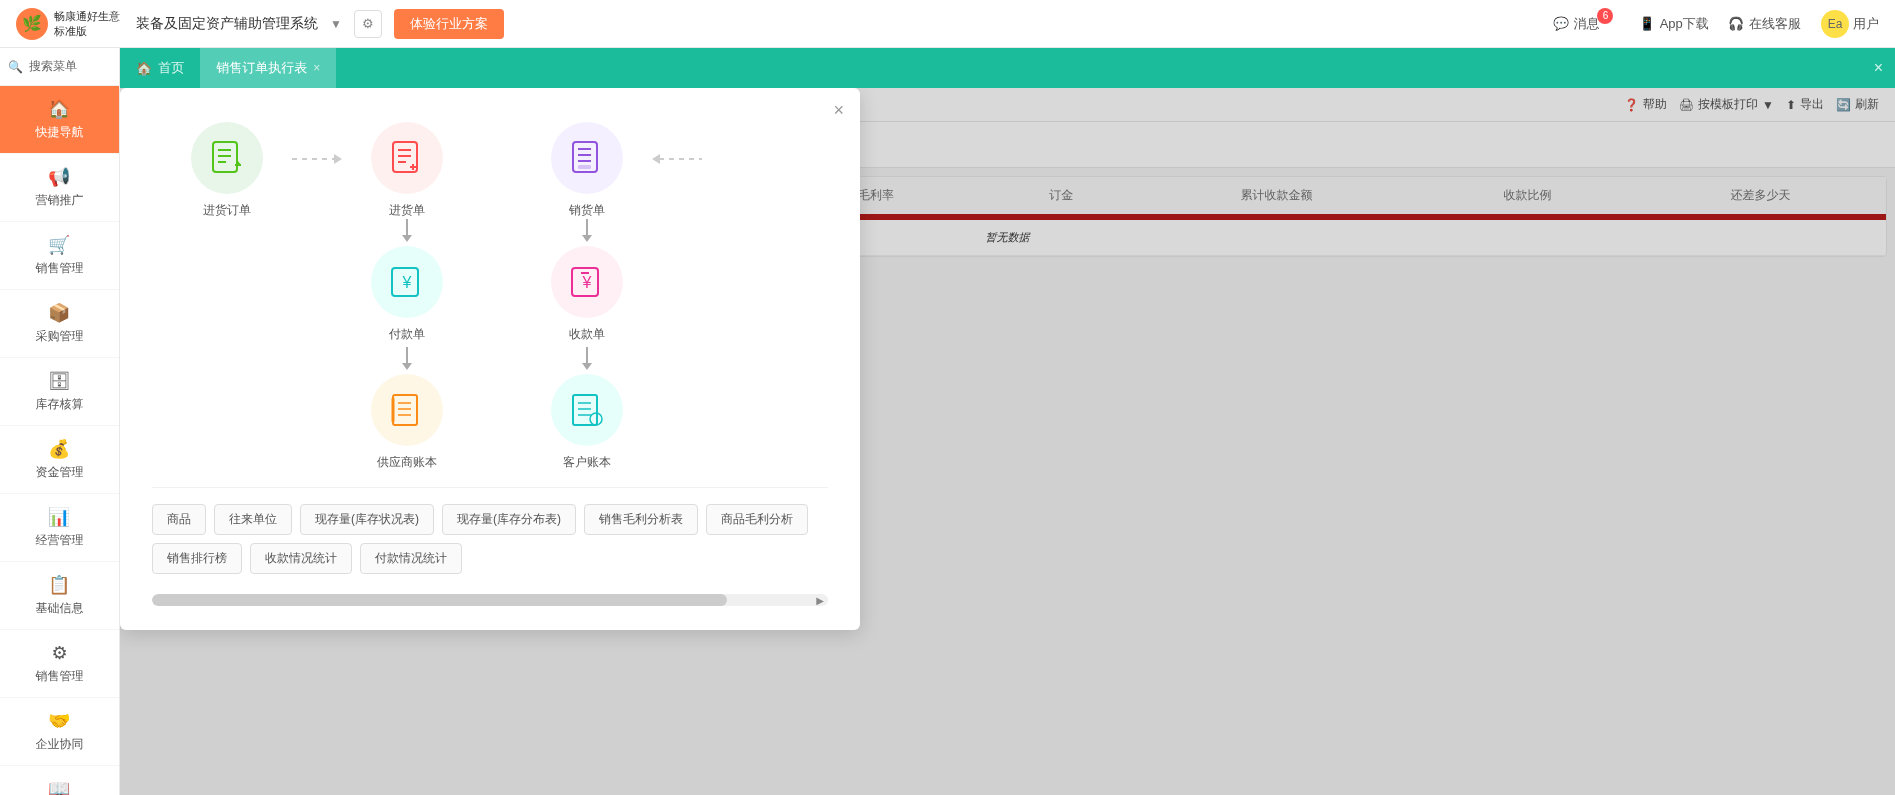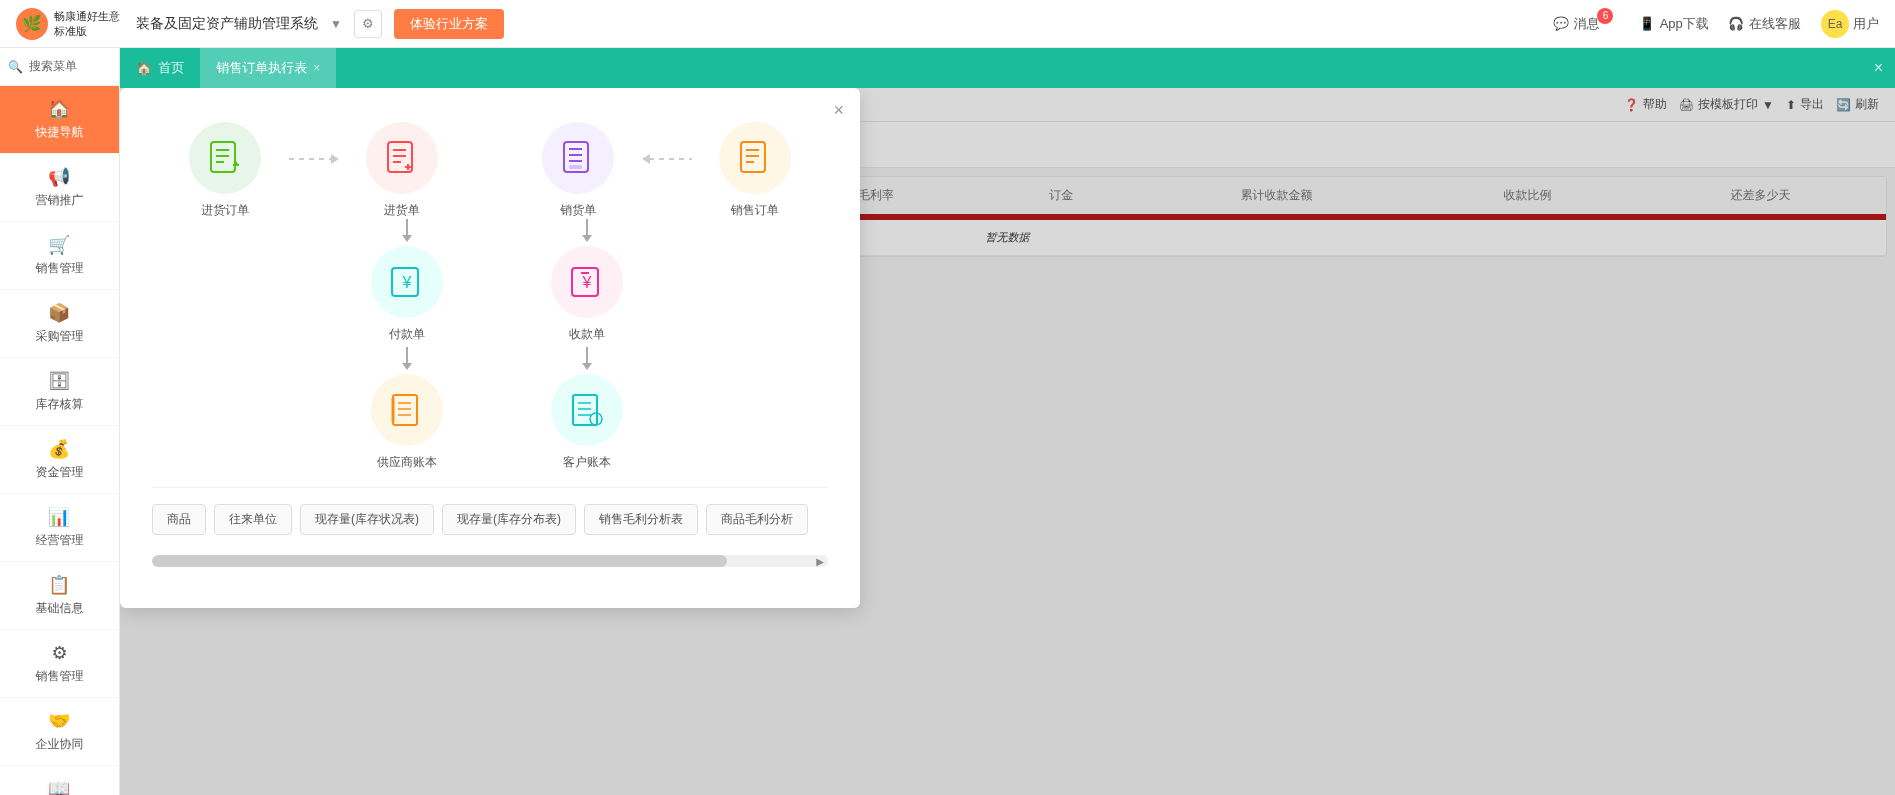--- a/index.html
+++ b/index.html
@@ -614,31 +614,20 @@
                     </svg>
                 </div>
                 <div class="flow-label">销货单</div>
               </div>
 
               <div style="display:flex;align-items:center;margin-bottom:24px;width:50px;flex-shrink:0;">
                 <div style="width:0;height:0;border-top:5px solid transparent;border-bottom:5px solid transparent;border-right:8px solid #ccc;margin-right:-1px;"></div>
                 <div style="width:50px;height:2px;background:repeating-linear-gradient(90deg,#ccc 0,#ccc 5px,transparent 5px,transparent 10px);"></div>
               </div>
 
-              <div class="flow-node-col">
-                <div class="flow-node node-orange" style="background:#fff7e6;">
-                  <svg width="38" height="38" viewBox="0 0 38 38">
-                      <rect x="5" y="3" width="24" height="30" rx="3" fill="none" stroke="#fa8c16" stroke-width="2"></rect>
-                      <line x1="10" y1="11" x2="23" y2="11" stroke="#fa8c16" stroke-width="2"></line>
-                      <line x1="10" y1="17" x2="23" y2="17" stroke="#fa8c16" stroke-width="2"></line>
-                      <line x1="10" y1="23" x2="18" y2="23" stroke="#fa8c16" stroke-width="2"></line>
-                    </svg>
-                </div>
-                <div class="flow-label">销售订单</div>
-              </div>
             </div>
 
             <div style="display:flex; align-items:flex-start; justify-content:flex-start; gap:0; margin-top:0;">
 
               <div style="width:130px;"></div>
               <div style="width:50px;"></div>
 
               <div style="width:130px; display:flex; flex-direction:column; align-items:center;">
 
                 <div style="display:flex;flex-direction:column;align-items:center;margin-bottom:4px;">
@@ -707,20 +696,25 @@
 
           <div class="common-functions" style="margin-top:16px;">
             <div class="func-buttons">
               <button class="func-btn">商品</button>
               <button class="func-btn">往来单位</button>
               <button class="func-btn">现存量(库存状况表)</button>
               <button class="func-btn">现存量(库存分布表)</button>
               <button class="func-btn">销售毛利分析表</button>
               <button class="func-btn">商品毛利分析</button>
             </div>
+            <div class="func-buttons" style="margin-top:8px;">
+              <button class="func-btn">销售排行榜</button>
+              <button class="func-btn">收款情况统计</button>
+              <button class="func-btn">付款情况统计</button>
+            </div>
           </div>
 
           <div class="modal-scroll" style="margin-top:20px;">
             <div class="modal-scroll-thumb"></div>
             <div class="modal-scroll-arrow">▶</div>
           </div>
 
         </div>
       </div>
 

